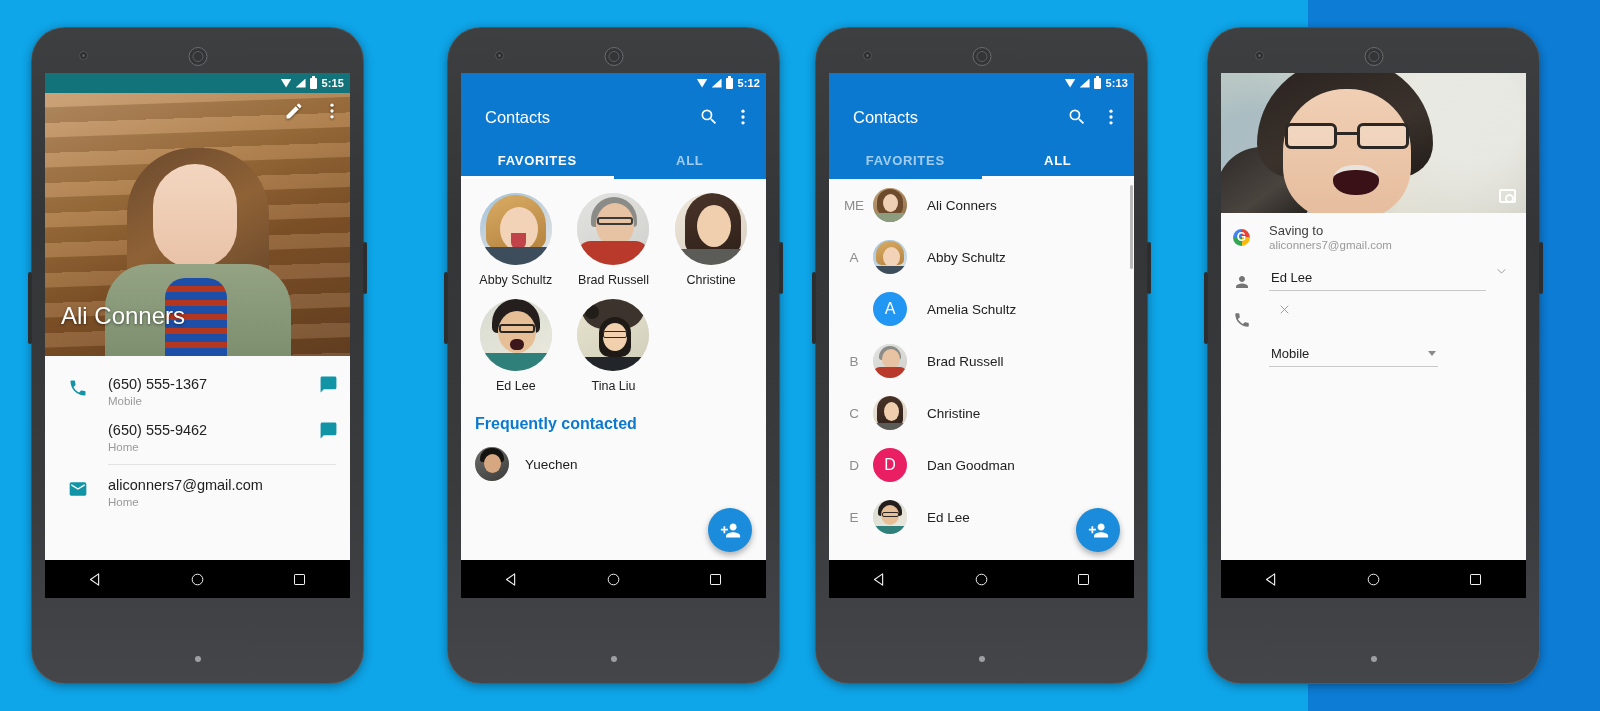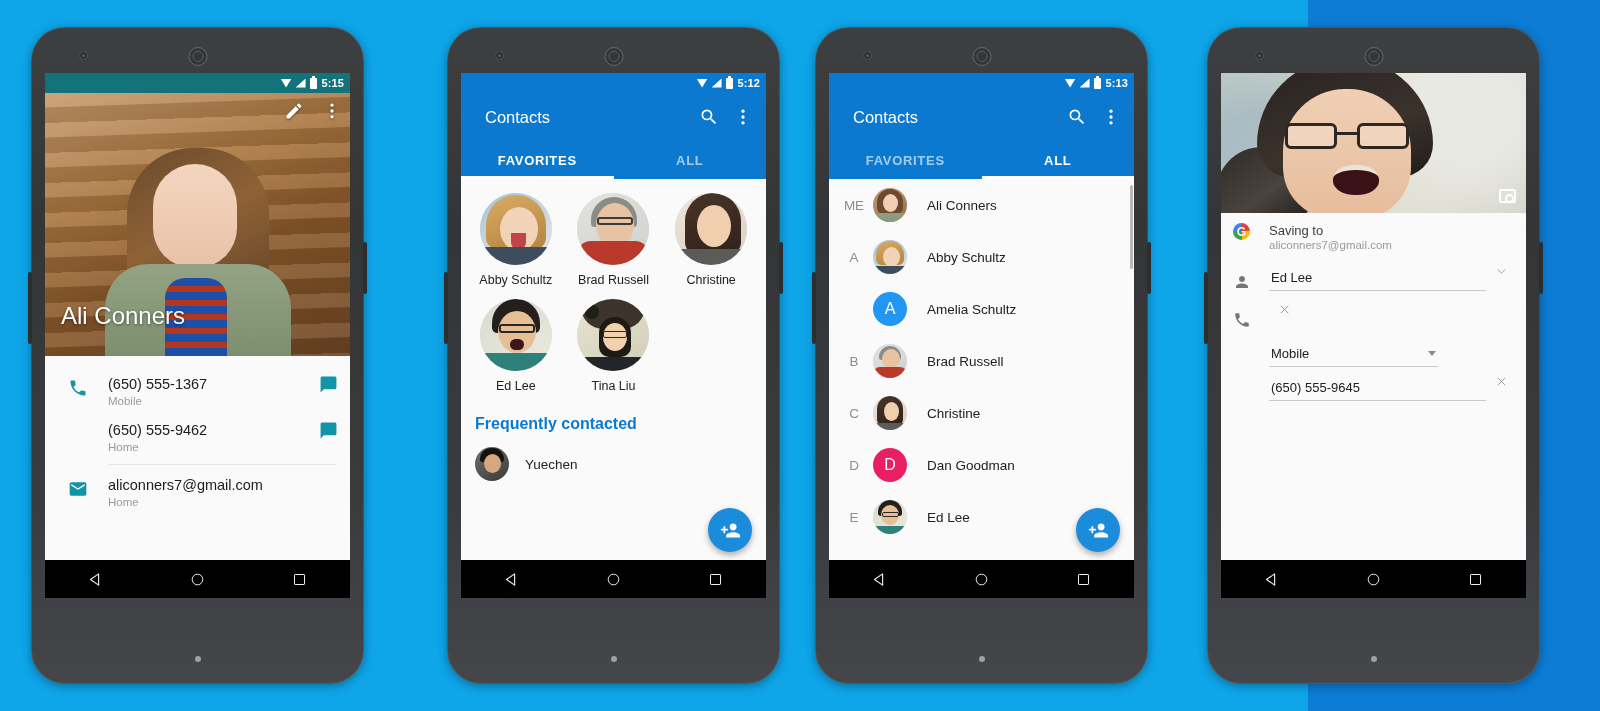--- a/index.html
+++ b/index.html
@@ -324,21 +324,21 @@
   }
   .ul.short{ width:78%; }
   .ul .caret{
     margin-left:auto; width:0;height:0;
     border-left:4.5px solid transparent;border-right:4.5px solid transparent;
     border-top:5px solid #8a8a8a;
   }
   .efield .etrail{ width:30px;flex:0 0 30px; display:flex; align-items:flex-end; justify-content:center; padding-bottom:4px;}
   .efield .etrail svg{width:13px;height:13px;stroke:#9a9a9a;stroke-width:1.8;fill:none;}
   .saving{
-    display:flex; align-items:flex-start; padding:10px 12px 6px 12px;
+    display:flex; align-items:center; padding:10px 12px 6px 12px;
   }
   .saving .glead{width:36px;flex:0 0 36px;}
   .saving .gtxt .t1{font-size:13px;color:#3d3d3d;}
   .saving .gtxt .t2{font-size:11.5px;color:#9a9a9a;margin-top:1px;}
   .goog{
     width:17px;height:17px;border-radius:50%;
     background:conic-gradient(#ea4335 0 25%, #fbbc05 25% 50%, #34a853 50% 75%, #4285f4 75% 100%);
     position:relative;
   }
   .goog::after{
@@ -858,33 +858,20 @@
           <div class="elead"></div>
           <div class="ebody">
             <div class="ul short">
               <span>Mobile</span>
               <span class="caret"></span>
             </div>
           </div>
           <div class="etrail"></div>
         </div>
 
-        <div class="efield">
-          <div class="elead"></div>
-          <div class="ebody">
-            <div class="ul">
-                <span>(650) 555-9645</span>
-              </div>
-          </div>
-          <div class="etrail">
-            <svg viewBox="0 0 24 24">
-                <path d="M5 5 L19 19 M19 5 L5 19"></path>
-              </svg>
-          </div>
-        </div>
 
       </div>
 
       <div class="navbar">
         <span class="nav-ic solid">
           <svg viewBox="0 0 24 24">
               <path d="M17 3 L17 21 L4 12 Z" fill="none" stroke="#f2f2f2" stroke-width="1.8" stroke-linejoin="round"></path>
             </svg>
         </span>
         <span class="nav-ic">

